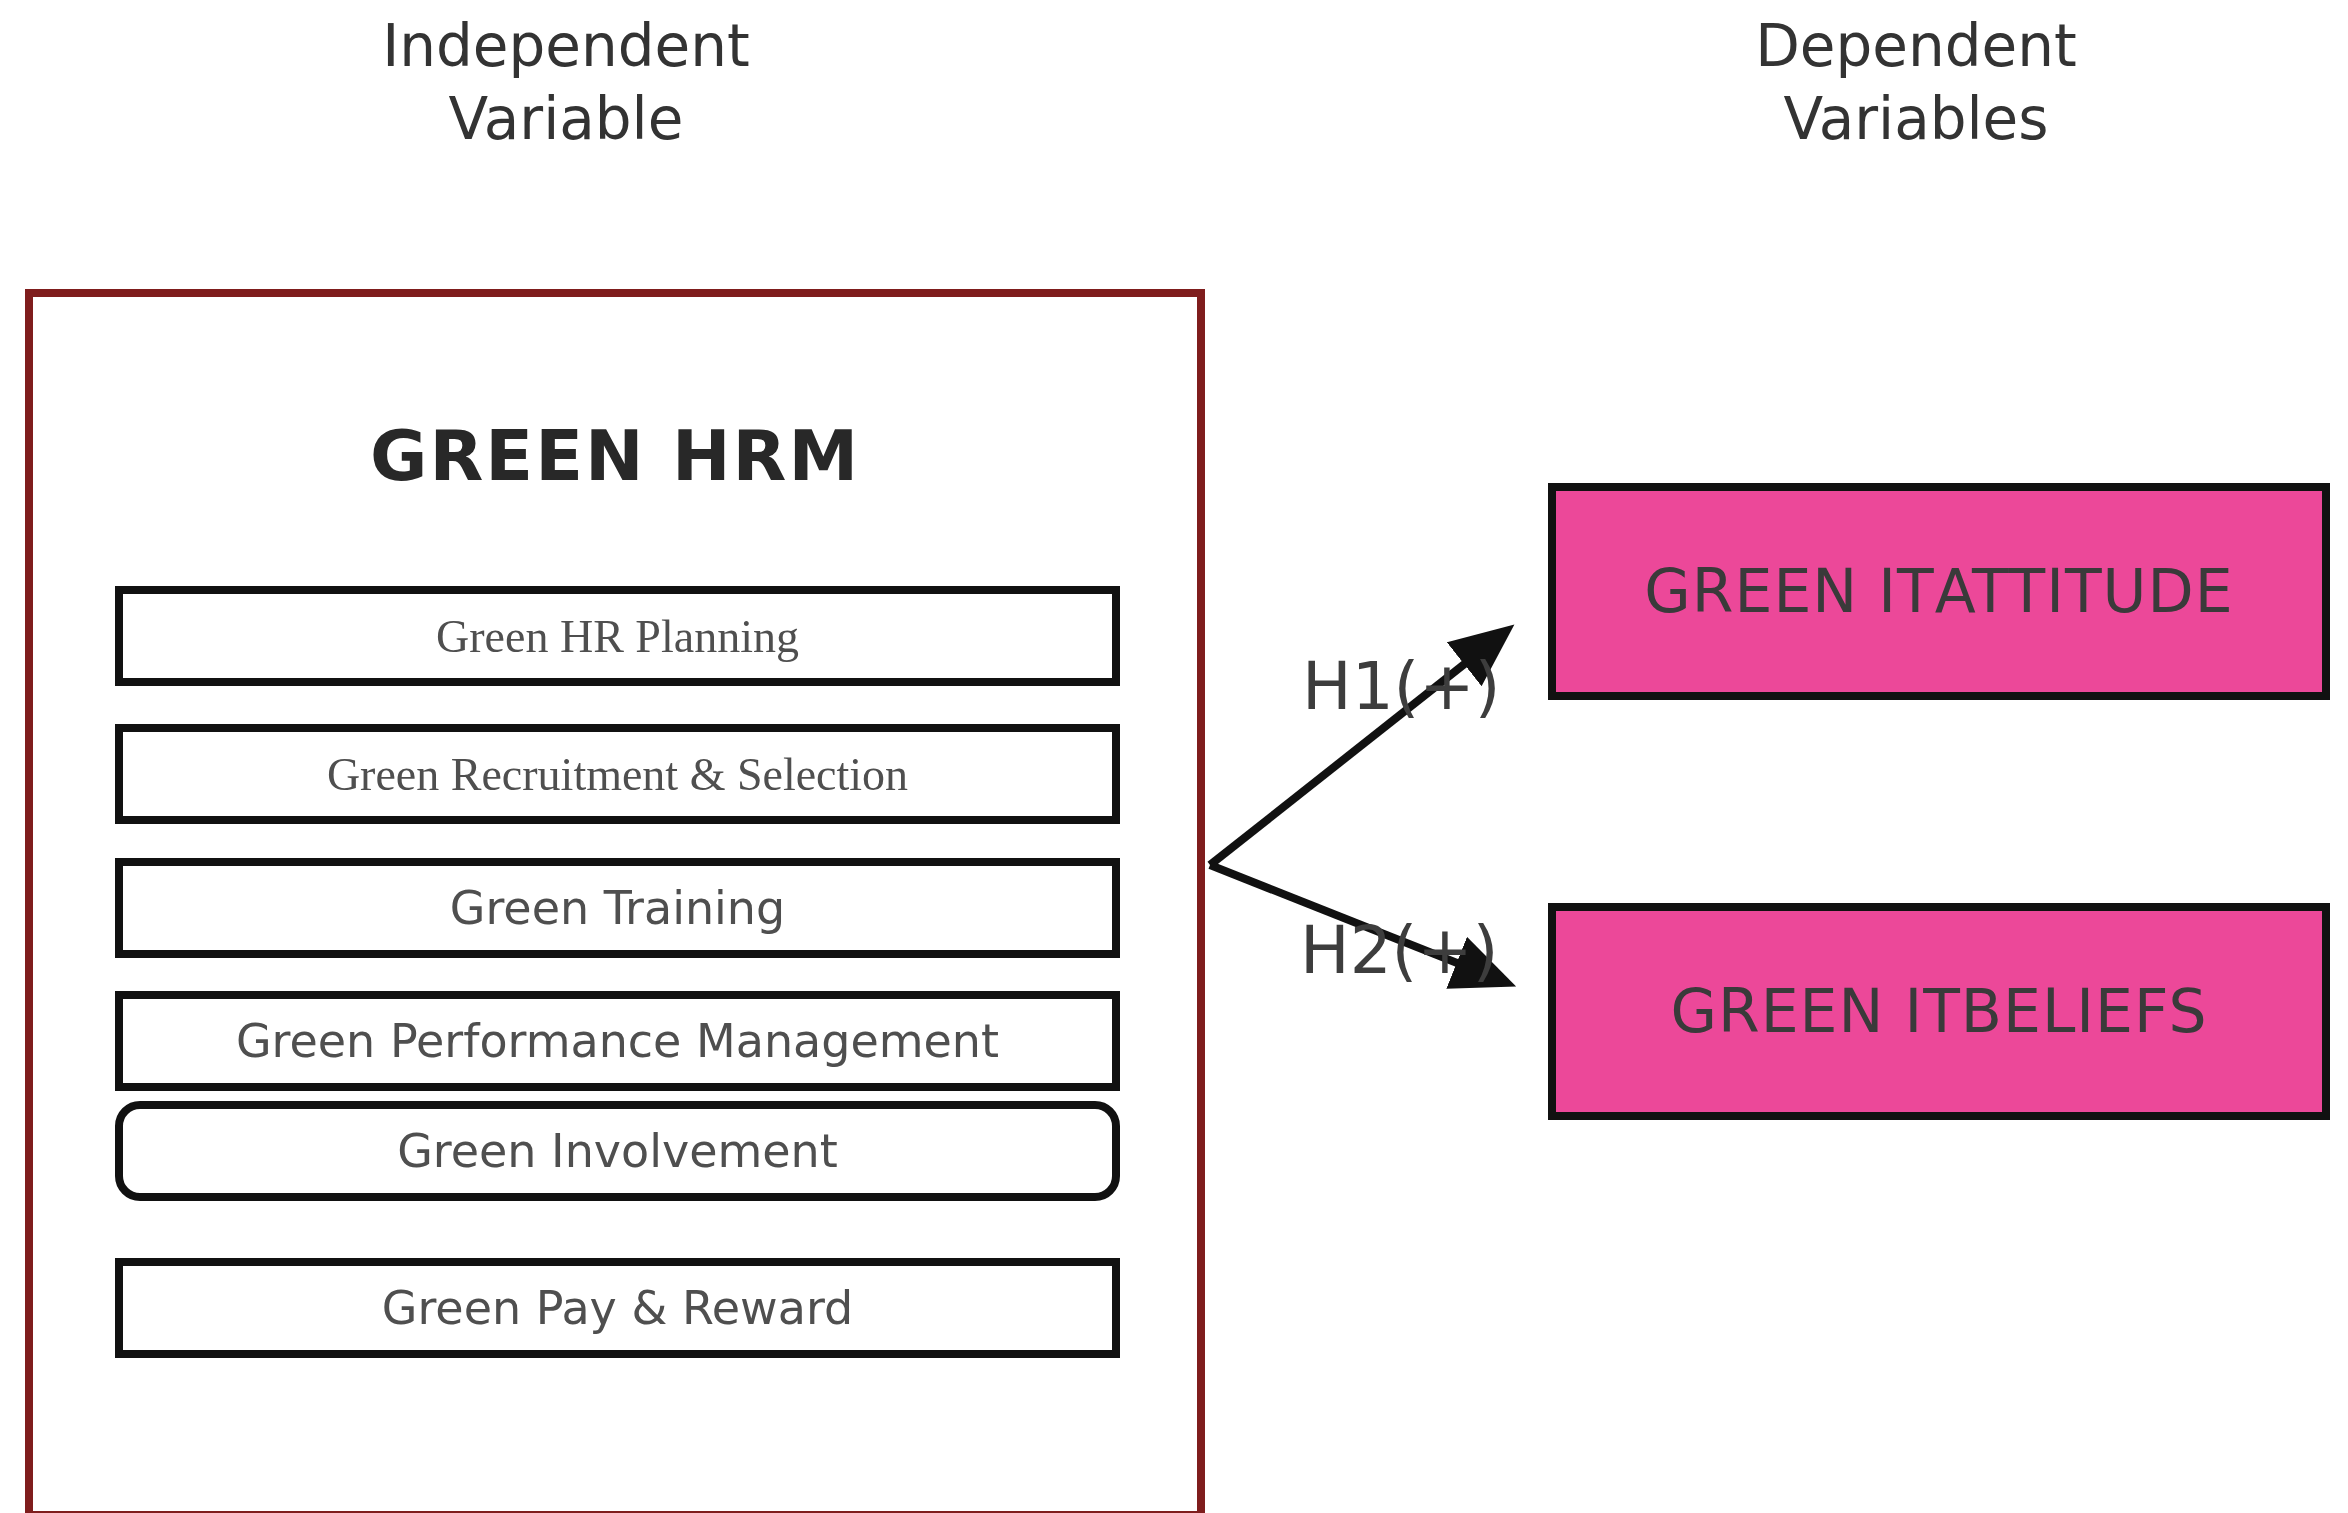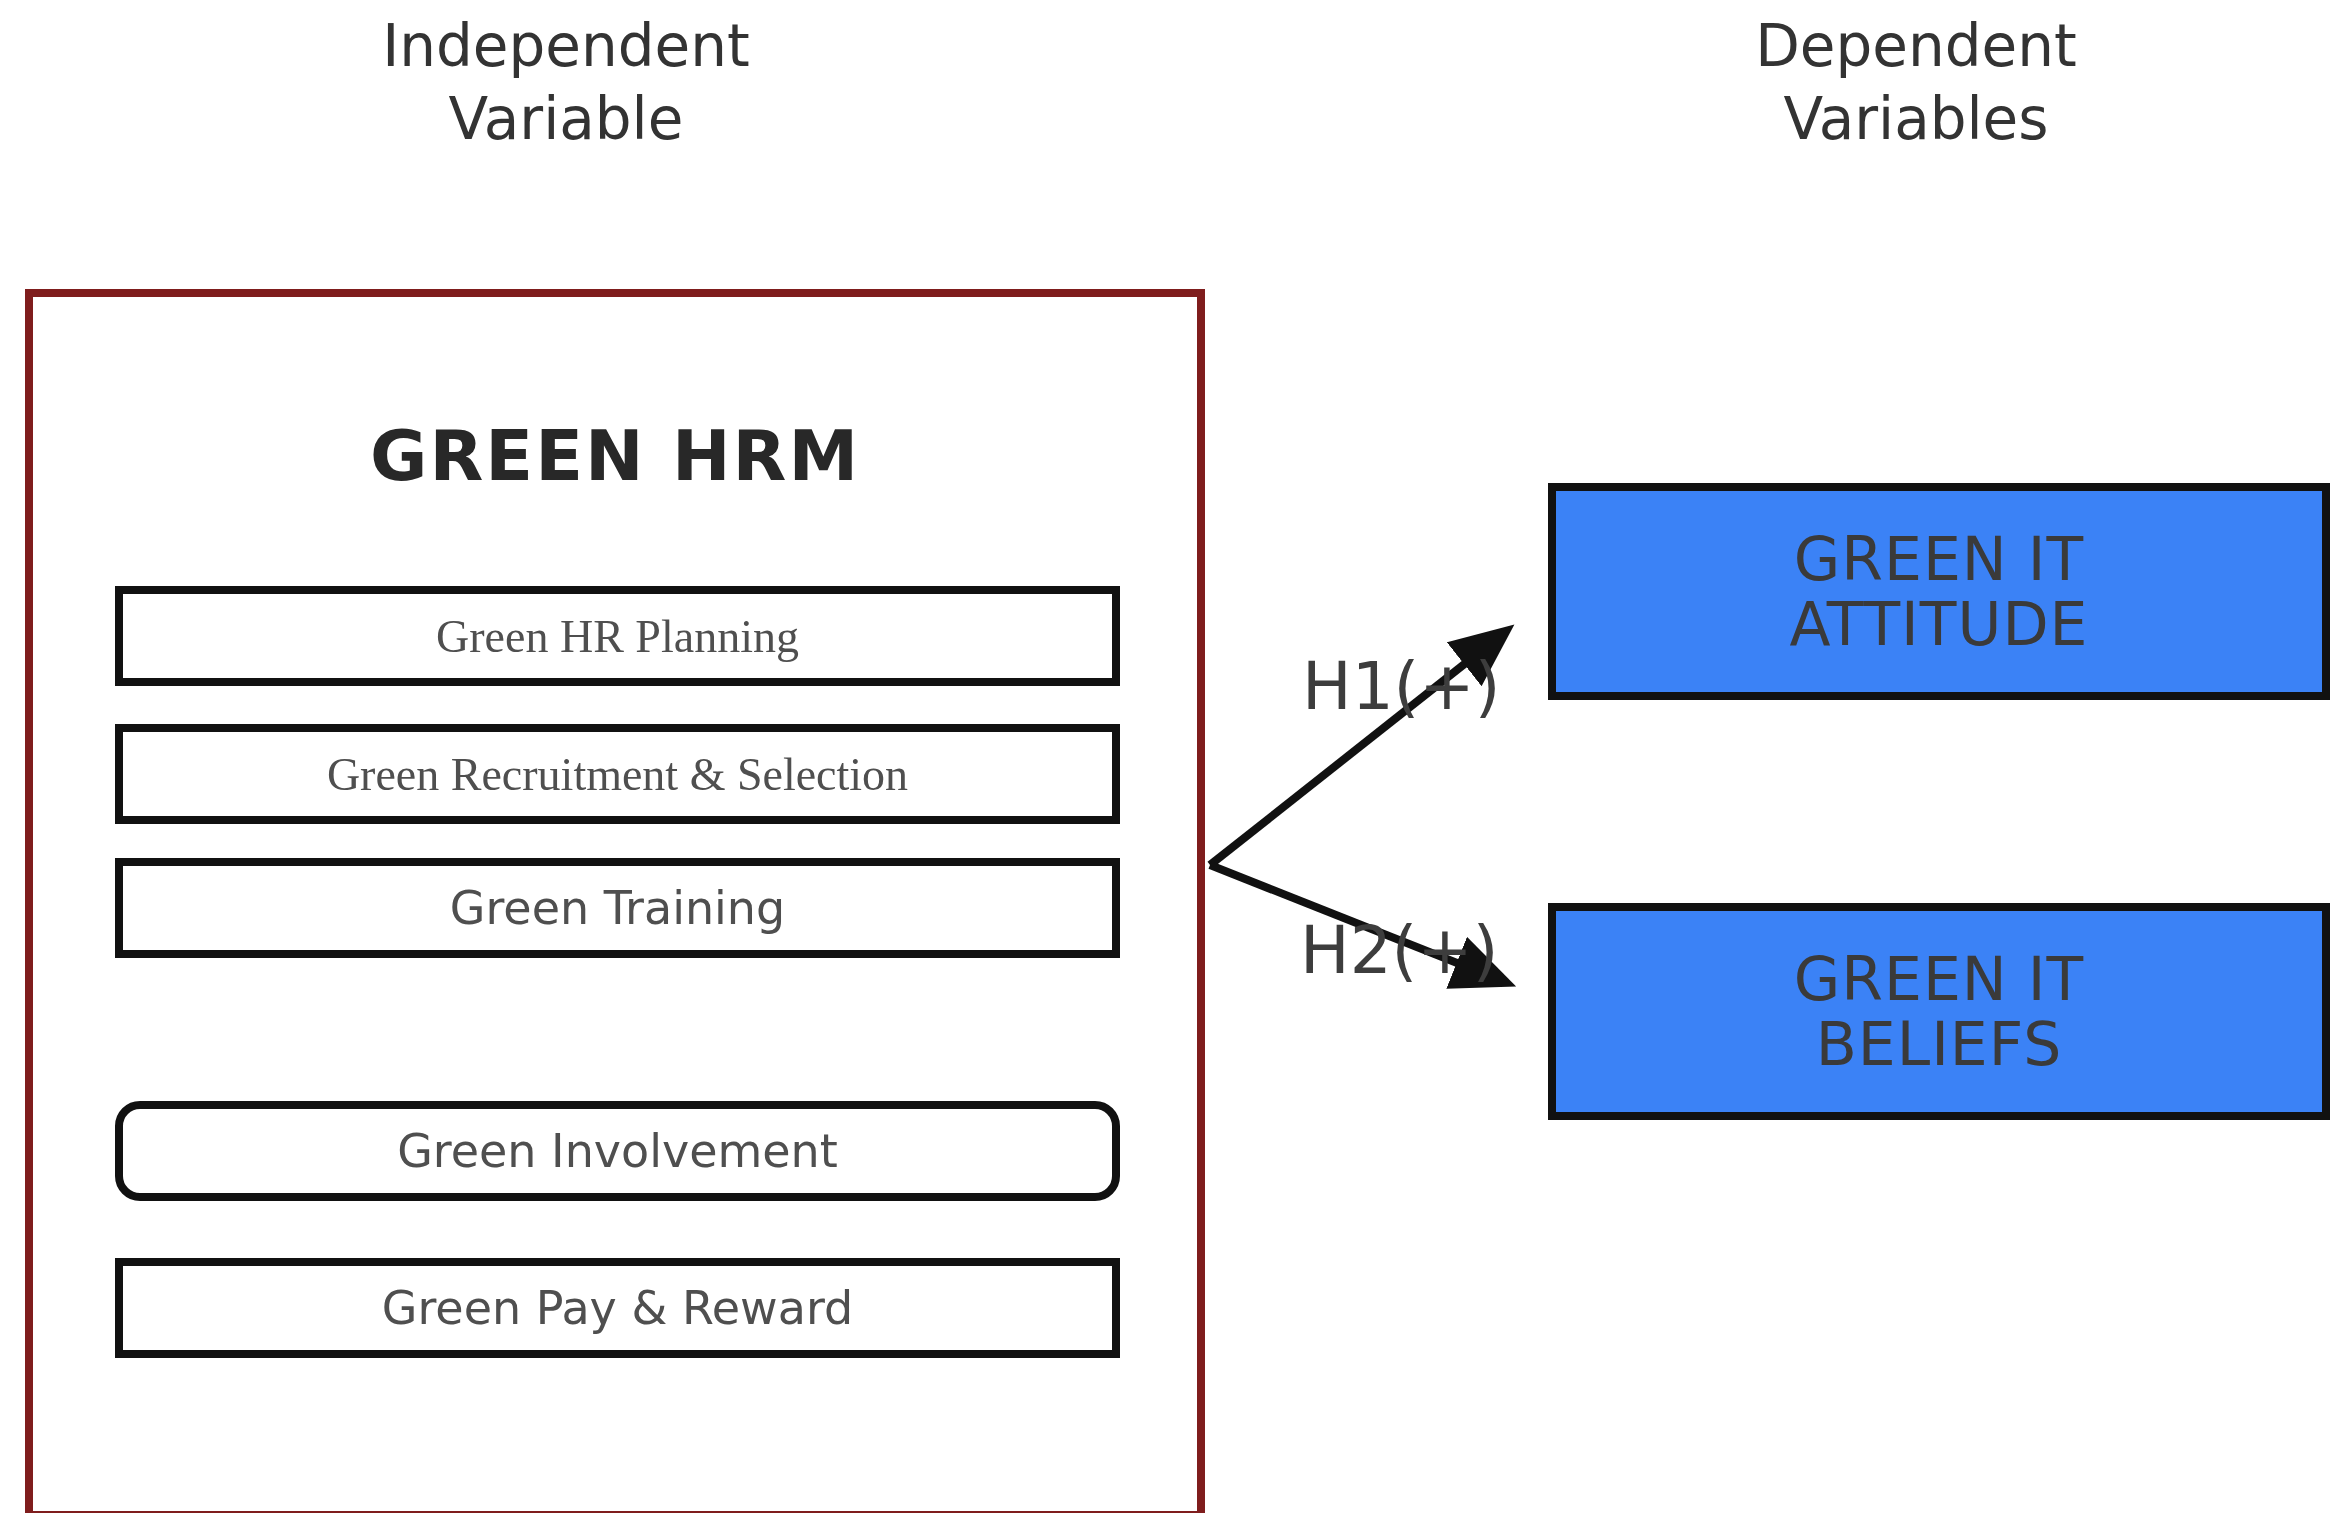--- a/index.html
+++ b/index.html
@@ -61,23 +61,23 @@
   .practice.p3 { top: 694px; }
   .practice.p4 { top: 804px; border-radius: 25px; }
   .practice.p5 { top: 961px; }
 
   
   .dep-box {
     position: absolute;
     left: 1548px;
     width: 766px; height: 201px;
     border: 8px solid #111111;
-    background: #3b82f6;
+    background: #ec4899;
     display: flex;
-    flex-direction: column;
+    flex-direction: row;
     align-items: center;
     justify-content: center;
     text-align: center;
     font-size: 60px;
     line-height: 1.08;
     letter-spacing: 1px;
     color: #3a3a3a;
   }
   .dep-box.attitude { top: 483px; }
   .dep-box.beliefs  { top: 903px; }
@@ -112,20 +112,21 @@
   <div class="col-header dependent">
     <div>Dependent</div>
     <div>Variables</div>
   </div>
 
   <div class="hrm-box">
     <div class="hrm-title">GREEN HRM</div>
     <div class="practice p0">Green HR Planning</div>
     <div class="practice p1">Green Recruitment &amp; Selection</div>
     <div class="practice p2">Green Training</div>
+    <div class="practice p3">Green Performance Management</div>
     <div class="practice p4">Green Involvement</div>
     <div class="practice p5">Green Pay &amp; Reward</div>
   </div>
 
   <svg class="arrows" viewBox="0 0 2348 1513" xmlns="http://www.w3.org/2000/svg">
     <defs>
       <marker id="arrowhead" markerWidth="10" markerHeight="8" refX="6.5" refY="3.5" orient="auto">
         <polygon points="0 0, 8 3.5, 0 7" fill="#111111"></polygon>
       </marker>
     </defs>

